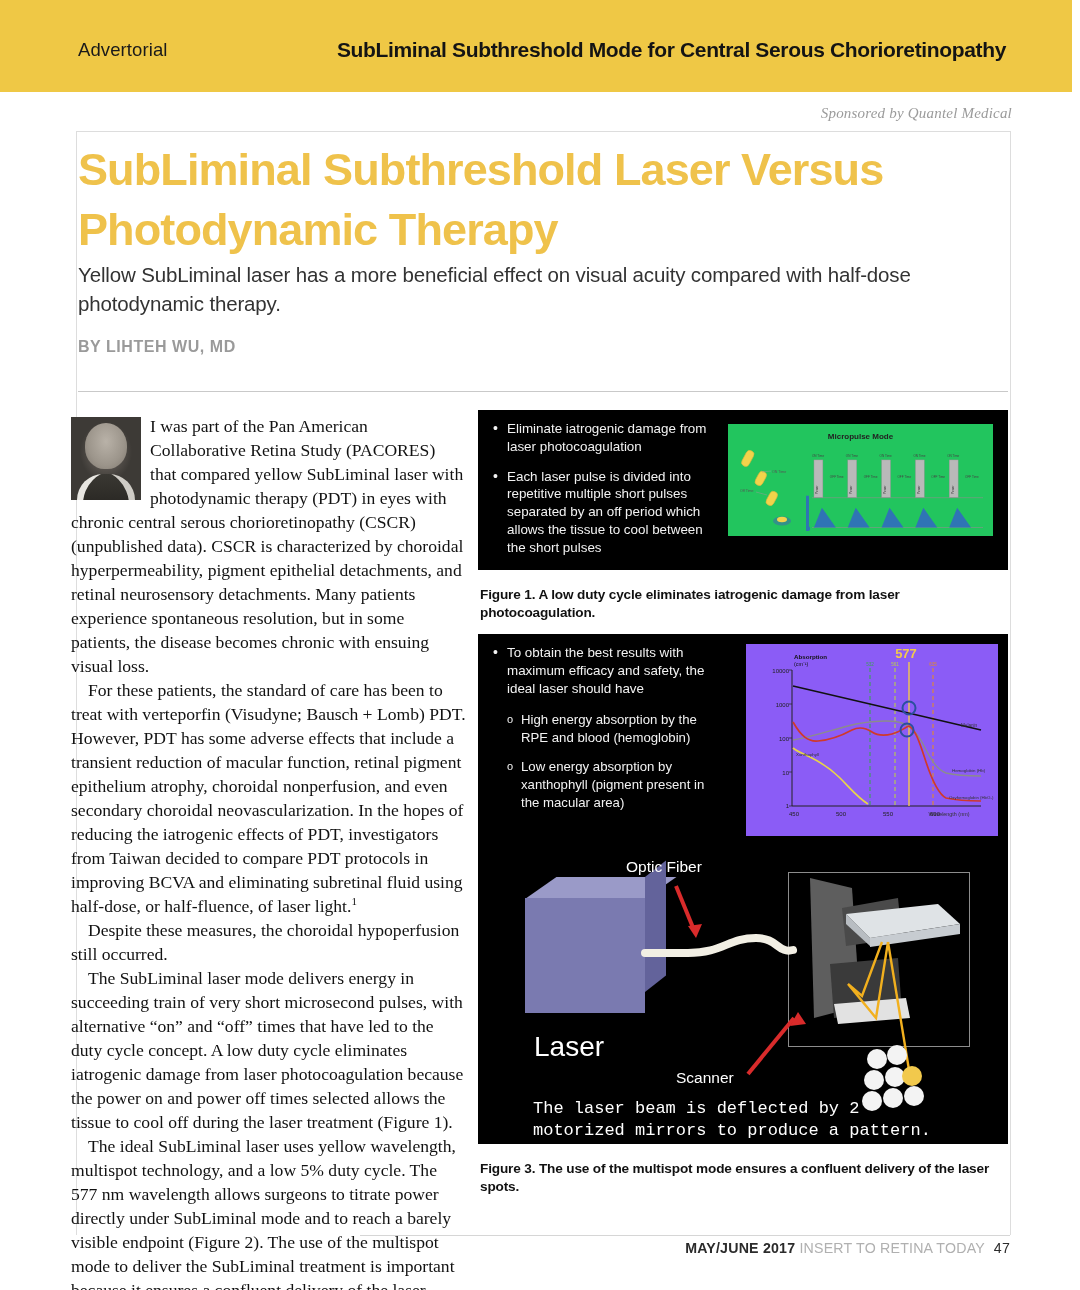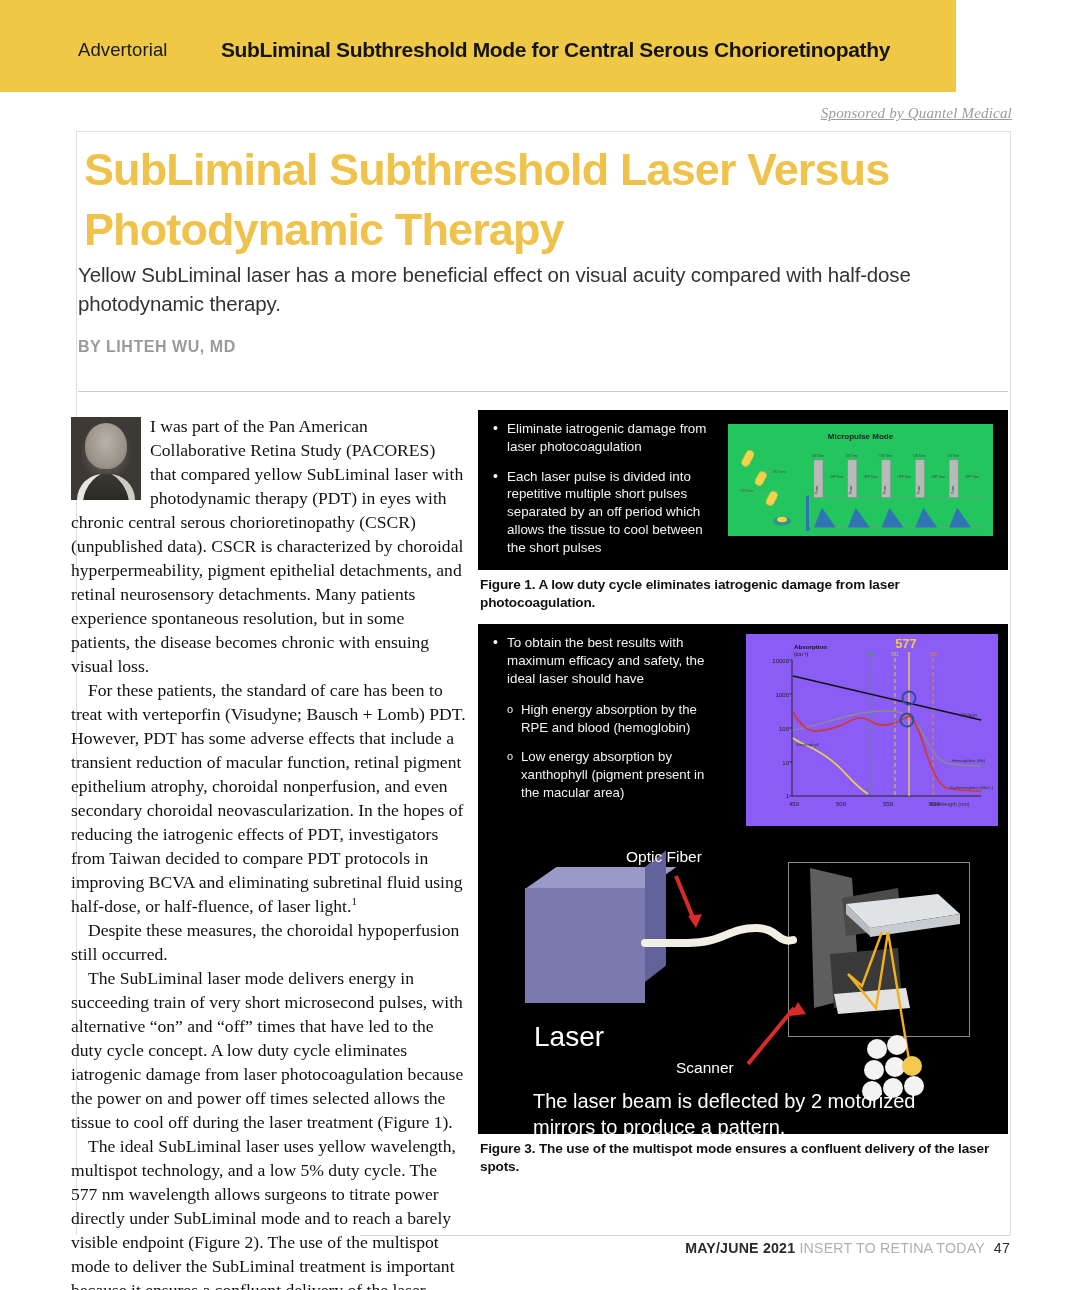--- a/index.html
+++ b/index.html
@@ -6,21 +6,21 @@
   html, body {
     width: 1080px; height: 1290px;
     background: #ffffff;
     font-family: "Liberation Sans", sans-serif;
     overflow: hidden;
   }
   .page { position: relative; width: 1080px; height: 1290px; background: #fff; }
 
   
   .topband {
-    position: absolute; left: 0; top: 0; width: 956px; height: 92px;
+    position: absolute; left: 0; top: 0; width: 1072px; height: 92px;
     background: #EFC845;
     display: flex; align-items: center;
   }
   .topband .kicker {
     position: absolute; left: 78px; top: 50px; transform: translateY(-50%);
     font-size: 18.5px; color: #1a1a1a; letter-spacing: .1px;
     font-family: "Liberation Sans", sans-serif;
   }
   .topband .runhead {
     position: absolute; left: 0; right: 66px; top: 50px; transform: translateY(-50%);
@@ -29,40 +29,38 @@
     letter-spacing: -0.35px;
     font-family: "Liberation Sans", sans-serif;
   }
 
   
   .sponsored {
     position: absolute; right: 68px; top: 105px;
     font-size: 15px; font-style: italic; color: #9b9b9b;
     font-family: "Liberation Serif", serif;
     letter-spacing: .2px;
-    text-decoration: underline;
   }
 
   
   .frame {
     position: absolute; left: 76px; top: 131px;
     width: 935px; height: 1104px;
     border: 1px solid #dddddd;
     border-bottom: none;
     background: #fff;
   }
 
   
   .headblock { position: absolute; left: 78px; top: 140px; width: 900px; }
   .headline {
     font-size: 45px; line-height: 1.33;
     font-weight: bold; color: #EFC24B;
     letter-spacing: -0.9px;
     font-family: "Liberation Sans", sans-serif;
-    padding-left: 6px;
   }
   .deck {
     font-size: 20.5px; line-height: 1.44; color: #333333;
     font-family: "Liberation Sans", sans-serif;
     letter-spacing: -0.15px;
     max-width: 845px;
   }
   .byline {
     margin-top: 19px;
     font-size: 16px; font-weight: bold; color: #9a9a9a;
@@ -154,21 +152,21 @@
   }
 
   
   .f3inner { position: absolute; inset: 0; }
   .f3label {
     position: absolute; color: #fff; font-family: "Liberation Sans", sans-serif;
   }
   .f3-optic { left: 148px; top: 12px; font-size: 15.5px; }
   .f3-laser { left: 56px; top: 185px; font-size: 28px; }
   .f3-scanner { left: 198px; top: 223px; font-size: 15.5px; }
-  .f3-caption { left: 55px; top: 252px; font-size: 20px; line-height: 1.33; width: 400px; }
+  .f3-caption { left: 55px; top: 252px; font-size: 17px; line-height: 1.33; width: 400px; font-family: Liberation Mono, monospace; }
   .f3-cube {
     position: absolute; left: 47px; top: 52px; width: 120px; height: 115px;
     background: #7a7ab0;
   }
   .f3-cube-top {
     position: absolute; left: 47px; top: 31px; width: 120px; height: 22px;
     background: #9a9ac8;
     transform: skewX(-55deg); transform-origin: bottom left;
   }
   .f3-cube-side {
@@ -179,21 +177,21 @@
   .f3-framebox {
     position: absolute; left: 310px; top: 26px; width: 182px; height: 175px;
     border: 1px solid #8c8c8c;
   }
 
   .fig-caption {
     width: 530px;
     font-family: "Liberation Sans", sans-serif;
     font-size: 13.6px; font-weight: bold; color: #111;
     line-height: 1.32;
-    padding: 6px 0 12px 2px;
+    padding: 16px 0 12px 2px;
     letter-spacing: -0.15px;
   }
 
   
   .footrule {
     position: absolute; left: 360px; top: 1235px; width: 650px; height: 1px; background: #d6d6d6;
   }
   .footer {
     position: absolute; right: 70px; top: 1240px;
     font-size: 14.2px; letter-spacing: .2px;
@@ -418,18 +416,18 @@
         <div class="f3label f3-scanner">Scanner</div>
         <div class="f3label f3-caption">The laser beam is deflected by 2 motorized mirrors to produce a pattern.</div>
       </div>
     </div>
     <div class="fig-caption">Figure 3.  The use of the multispot mode ensures a confluent delivery of the laser spots.</div>
 
   </div>
 
   <div class="footrule"></div>
   <div class="footer">
-    <span class="date">MAY/JUNE 2021</span>
+    <span class="date">MAY/JUNE 2017</span>
     <span class="mag">INSERT TO RETINA TODAY</span>
     <span class="pg">47</span>
   </div>
 
 </div>
 
 </body></html>

